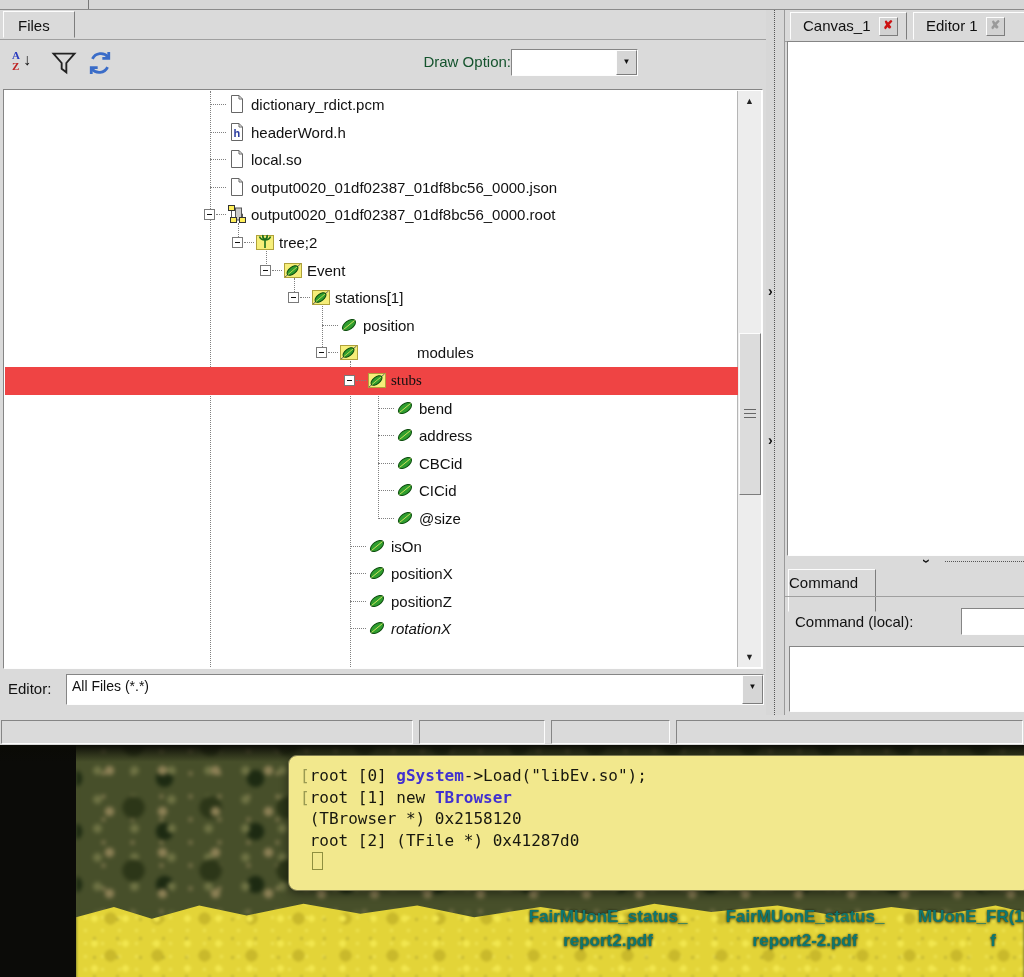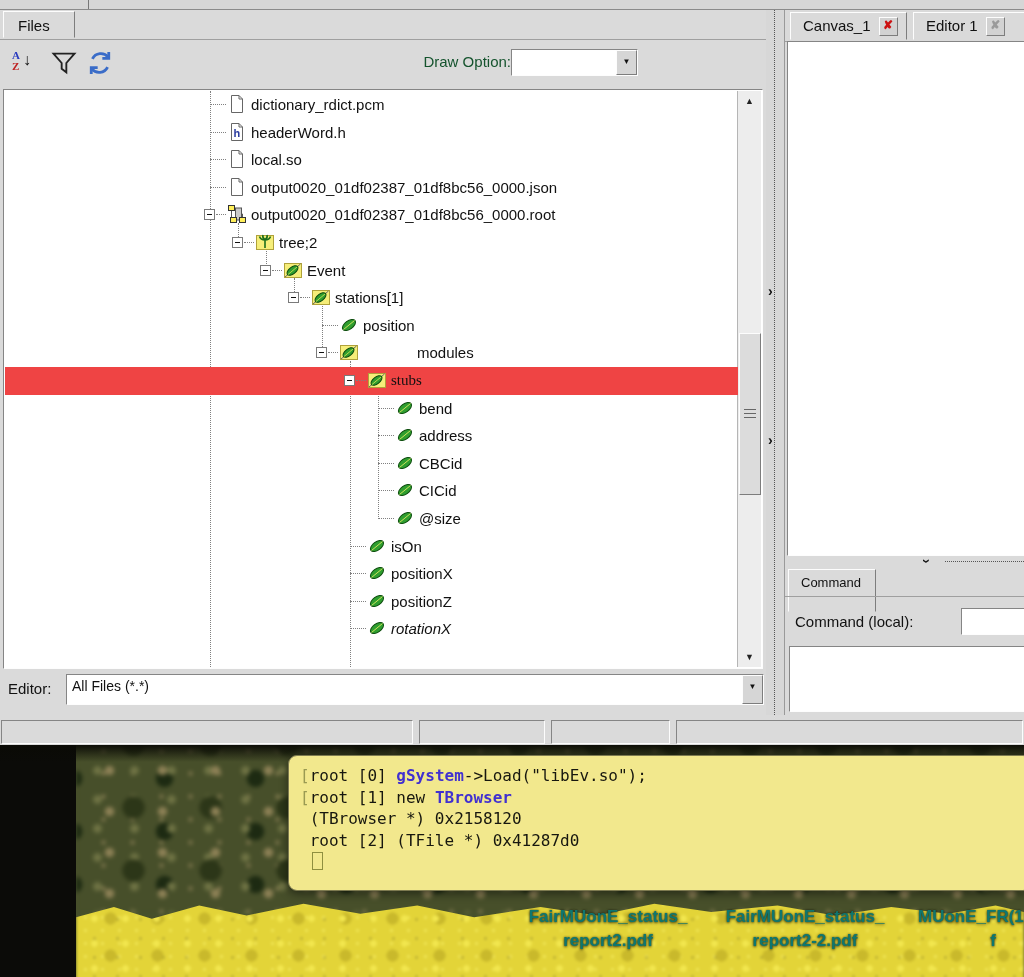--- a/index.html
+++ b/index.html
@@ -75,21 +75,21 @@
         font-size:15px;line-height:26px;padding:0 8px 0 12px;box-sizing:border-box;display:flex;align-items:center;gap:8px;}
   .close-btn{width:17px;height:17px;border:1px solid;border-color:#fdfdfd #7d7d7d #7d7d7d #fdfdfd;background:#d2d2d2;
              font-size:12px;font-weight:bold;line-height:15px;text-align:center;cursor:pointer;}
   .close-red{color:#cc1111;}
   .close-gray{color:#9a9a9a;}
   .canvas-area{position:absolute;left:2px;top:31px;right:-1px;height:513px;background:#fff;}
   .hsplit{position:absolute;left:0;top:544px;width:100%;height:14px;cursor:row-resize;}
   .hsplit .dots{position:absolute;left:160px;right:0;top:7px;border-top:1px dotted #555;}
   .hchev{position:absolute;left:140px;top:-1px;font-size:14px;font-weight:bold;color:#111;transform:rotate(90deg);}
   .cmd-tab{position:absolute;left:3px;top:559px;width:88px;height:43px;background:#dadada;
-           border:1px solid;border-color:#fdfdfd #7d7d7d transparent #fdfdfd;font-size:13px;line-height:26px;padding-left:12px;box-sizing:border-box;}
+           border:1px solid;border-color:#fdfdfd #7d7d7d transparent #fdfdfd;font-size:15px;line-height:26px;box-sizing:border-box;}
   .cmd-tabline{position:absolute;left:0;top:586px;width:100%;border-top:1px solid #9f9f9f;}
   .cmd-label{position:absolute;left:10px;top:603px;font-size:15px;}
   .cmd-input{position:absolute;left:176px;top:598px;right:-1px;height:27px;background:#fff;box-sizing:border-box;}
   .cmd-list{position:absolute;left:4px;top:636px;right:-1px;height:66px;background:#fff;box-sizing:border-box;}
 
   
   .status-bar{position:absolute;left:0;top:709px;width:1024px;height:26px;background:#dadada;display:flex;gap:6px;padding:1px 1px;box-sizing:border-box;}
   .status-cell{height:24px;box-sizing:border-box;background:#dadada;}
   .sc1{width:412px;} .sc2{width:126px;} .sc3{width:119px;} .sc4{flex:1;}
 

